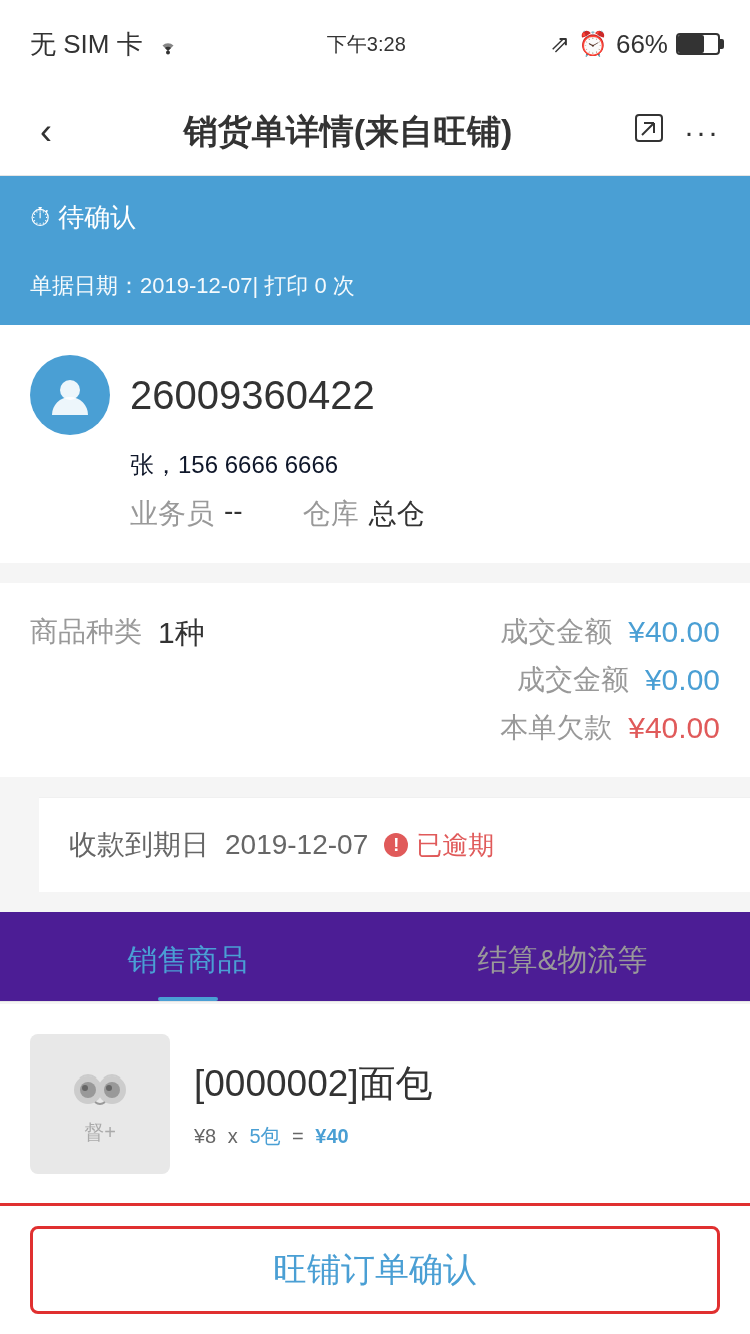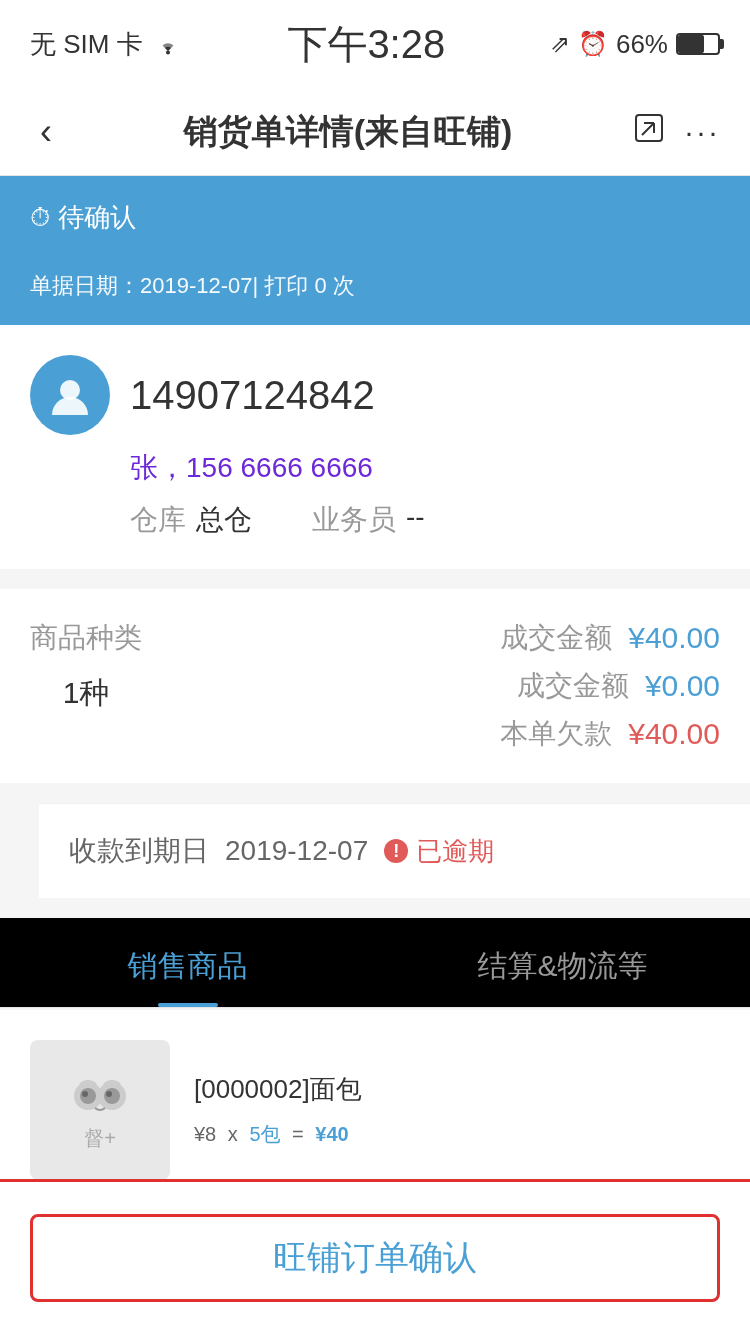--- a/index.html
+++ b/index.html
@@ -18,21 +18,21 @@
       width: 750px;
       height: 88px;
       background: #fff;
       display: flex;
       align-items: center;
       justify-content: space-between;
       padding: 0 30px;
       font-size: 28px;
     }
     .status-left { display: flex; align-items: center; gap: 10px; font-size: 26px; }
-    .status-center { font-size: 40px; font-weight: 500; }
+    .status-center { font-size: 20px; font-weight: 500; }
     .status-right { display: flex; align-items: center; gap: 8px; font-size: 26px; }
     .battery-icon {
       width: 44px; height: 22px; border: 2px solid #333; border-radius: 4px; position: relative;
       display: inline-block;
     }
     .battery-icon::after {
       content: '';
       position: absolute;
       right: -6px; top: 50%; transform: translateY(-50%);
       width: 4px; height: 10px; background: #333; border-radius: 0 2px 2px 0;
@@ -136,22 +136,22 @@
       font-size: 36px;
       color: #fff;
       flex-shrink: 0;
     }
     .customer-phone {
       font-size: 40px;
       font-weight: 500;
       color: #333;
     }
     .customer-info {
-      font-size: 28px;
-      color: #6d28d9;
+      font-size: 24px;
+      color: #0f172a;
       padding-left: 100px;
     }
     .customer-meta {
       display: flex;
       align-items: center;
       gap: 60px;
       font-size: 28px;
       color: #666;
       padding-left: 100px;
     }
@@ -163,25 +163,24 @@
     .summary-section {
       background: #fff;
       padding: 30px;
       display: flex;
       align-items: flex-start;
       justify-content: space-between;
       margin-bottom: 20px;
     }
     .summary-left {
       display: flex;
-      align-items: center;
+      align-items: flex-start;
       gap: 16px;
       font-size: 28px;
       color: #666;
-      flex-direction: column;
     }
     .summary-label { color: #999; }
     .summary-value { color: #333; font-size: 30px; }
     .summary-right {
       display: flex;
       flex-direction: column;
       align-items: flex-end;
       gap: 10px;
     }
     .amount-row {
@@ -221,21 +220,21 @@
       display: flex;
       align-items: center;
       justify-content: center;
       color: #fff;
       font-size: 18px;
       font-weight: 700;
     }
 
     
     .tabs-bar {
-      background: #000000;
+      background: #4c1d95;
       display: flex;
       align-items: center;
       border-bottom: 1px solid #e5e5e5;
     }
     .tab-item {
       flex: 1;
       text-align: center;
       padding: 28px 0 20px;
       font-size: 30px;
       color: #999;
@@ -300,21 +299,21 @@
       font-size: 18px;
       color: #aaa;
     }
     .product-info {
       flex: 1;
       display: flex;
       flex-direction: column;
       gap: 14px;
     }
     .product-name {
-      font-size: 26px;
+      font-size: 37px;
       color: #333;
     }
     .product-price {
       font-size: 20px;
       color: #666;
     }
     .price-qty { color: #4a9fd4; }
     .price-total { color: #4a9fd4; font-weight: 600; }
 
     
@@ -323,21 +322,21 @@
       background: #f5f5f5;
     }
 
     
     .bottom-bar {
       position: fixed;
       bottom: 0;
       left: 0;
       width: 750px;
       background: #fff;
-      padding: 32px 30px;
+      padding: 20px 30px;
       border-top: 3px solid #e03030;
     }
     .confirm-btn {
       width: 100%;
       height: 88px;
       background: #fff;
       border: 3px solid #e03030;
       border-radius: 8px;
       font-size: 34px;
       color: #4a9fd4;
@@ -399,31 +398,31 @@
 </div>
 
 <div class="customer-section">
   <div class="customer-top">
     <div class="avatar">
       <svg width="44" height="44" viewBox="0 0 44 44" fill="none">
         <circle cx="22" cy="17" r="10" fill="white" opacity="0.9"></circle>
         <path d="M4 42c0-10 8-18 18-18s18 8 18 18" fill="white" opacity="0.9"></path>
       </svg>
     </div>
-    <span class="customer-phone">14907124842</span>
+    <span class="customer-phone">26009360422</span>
   </div>
   <div class="customer-info">张，156 6666 6666</div>
   <div class="customer-meta">
     <div class="meta-item">
+      <span class="meta-label">业务员</span>
+      <span class="meta-value">--</span>
+    </div>
+    <div class="meta-item">
       <span class="meta-label">仓库</span>
       <span class="meta-value">总仓</span>
-    </div>
-    <div class="meta-item">
-      <span class="meta-label">业务员</span>
-      <span class="meta-value">--</span>
     </div>
   </div>
 </div>
 
 <div class="summary-section">
   <div class="summary-left">
     <span class="summary-label">商品种类</span>
     <span class="summary-value">1种</span>
   </div>
   <div class="summary-right">

